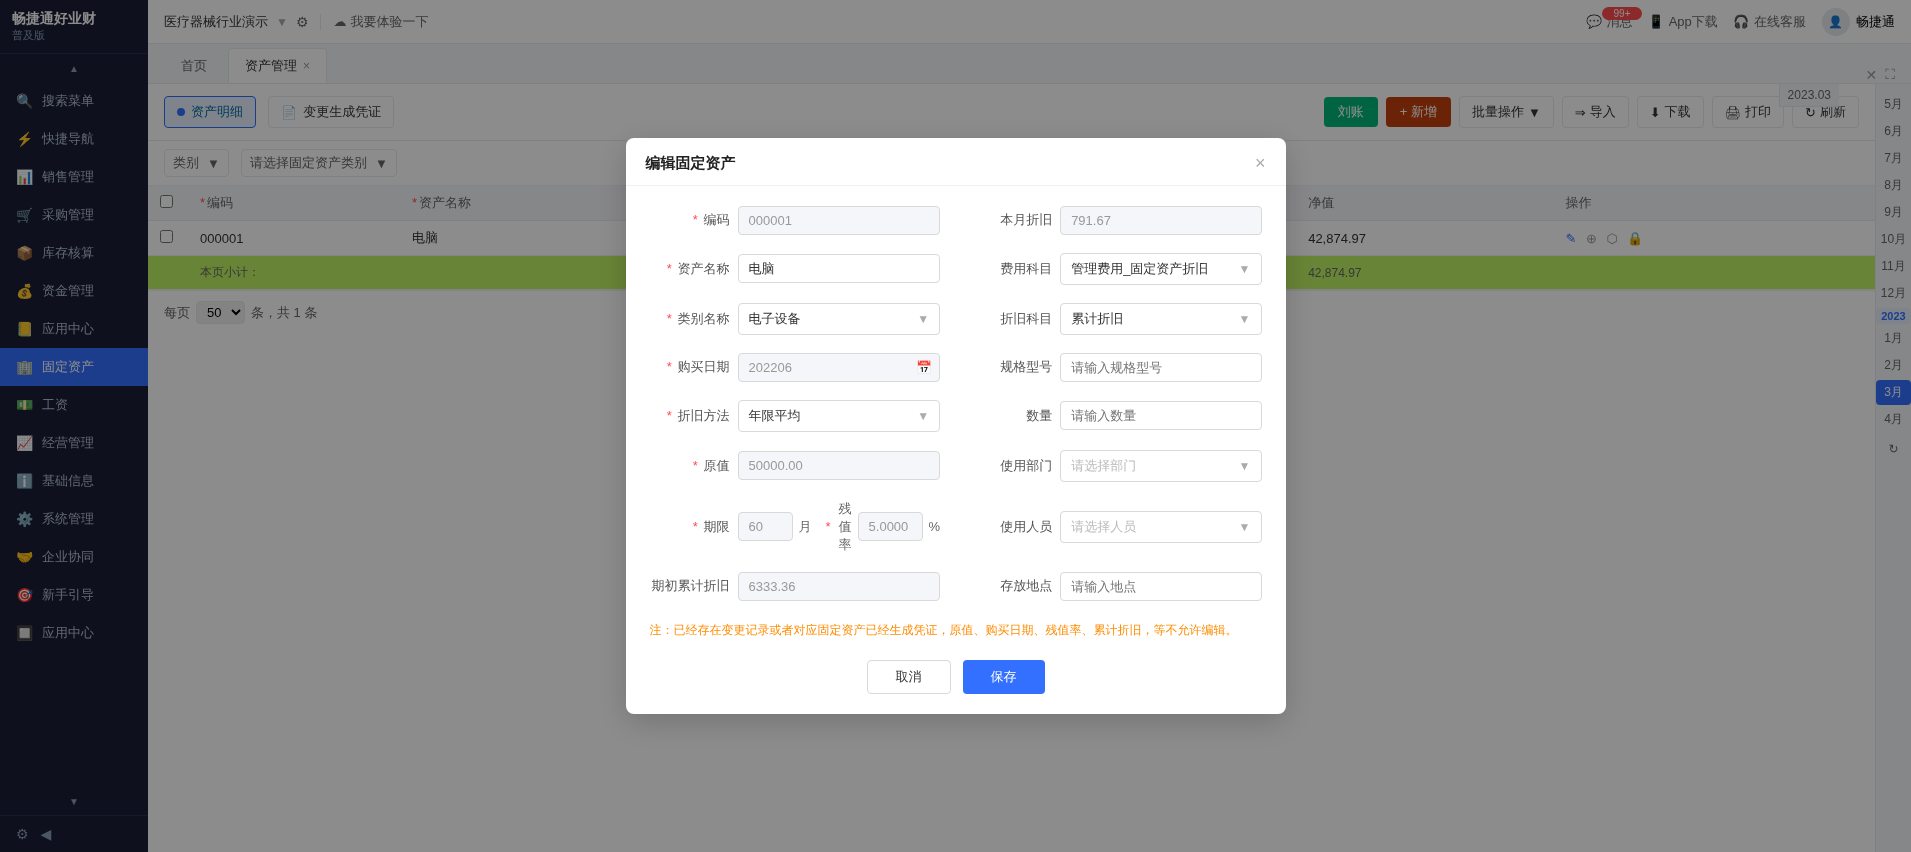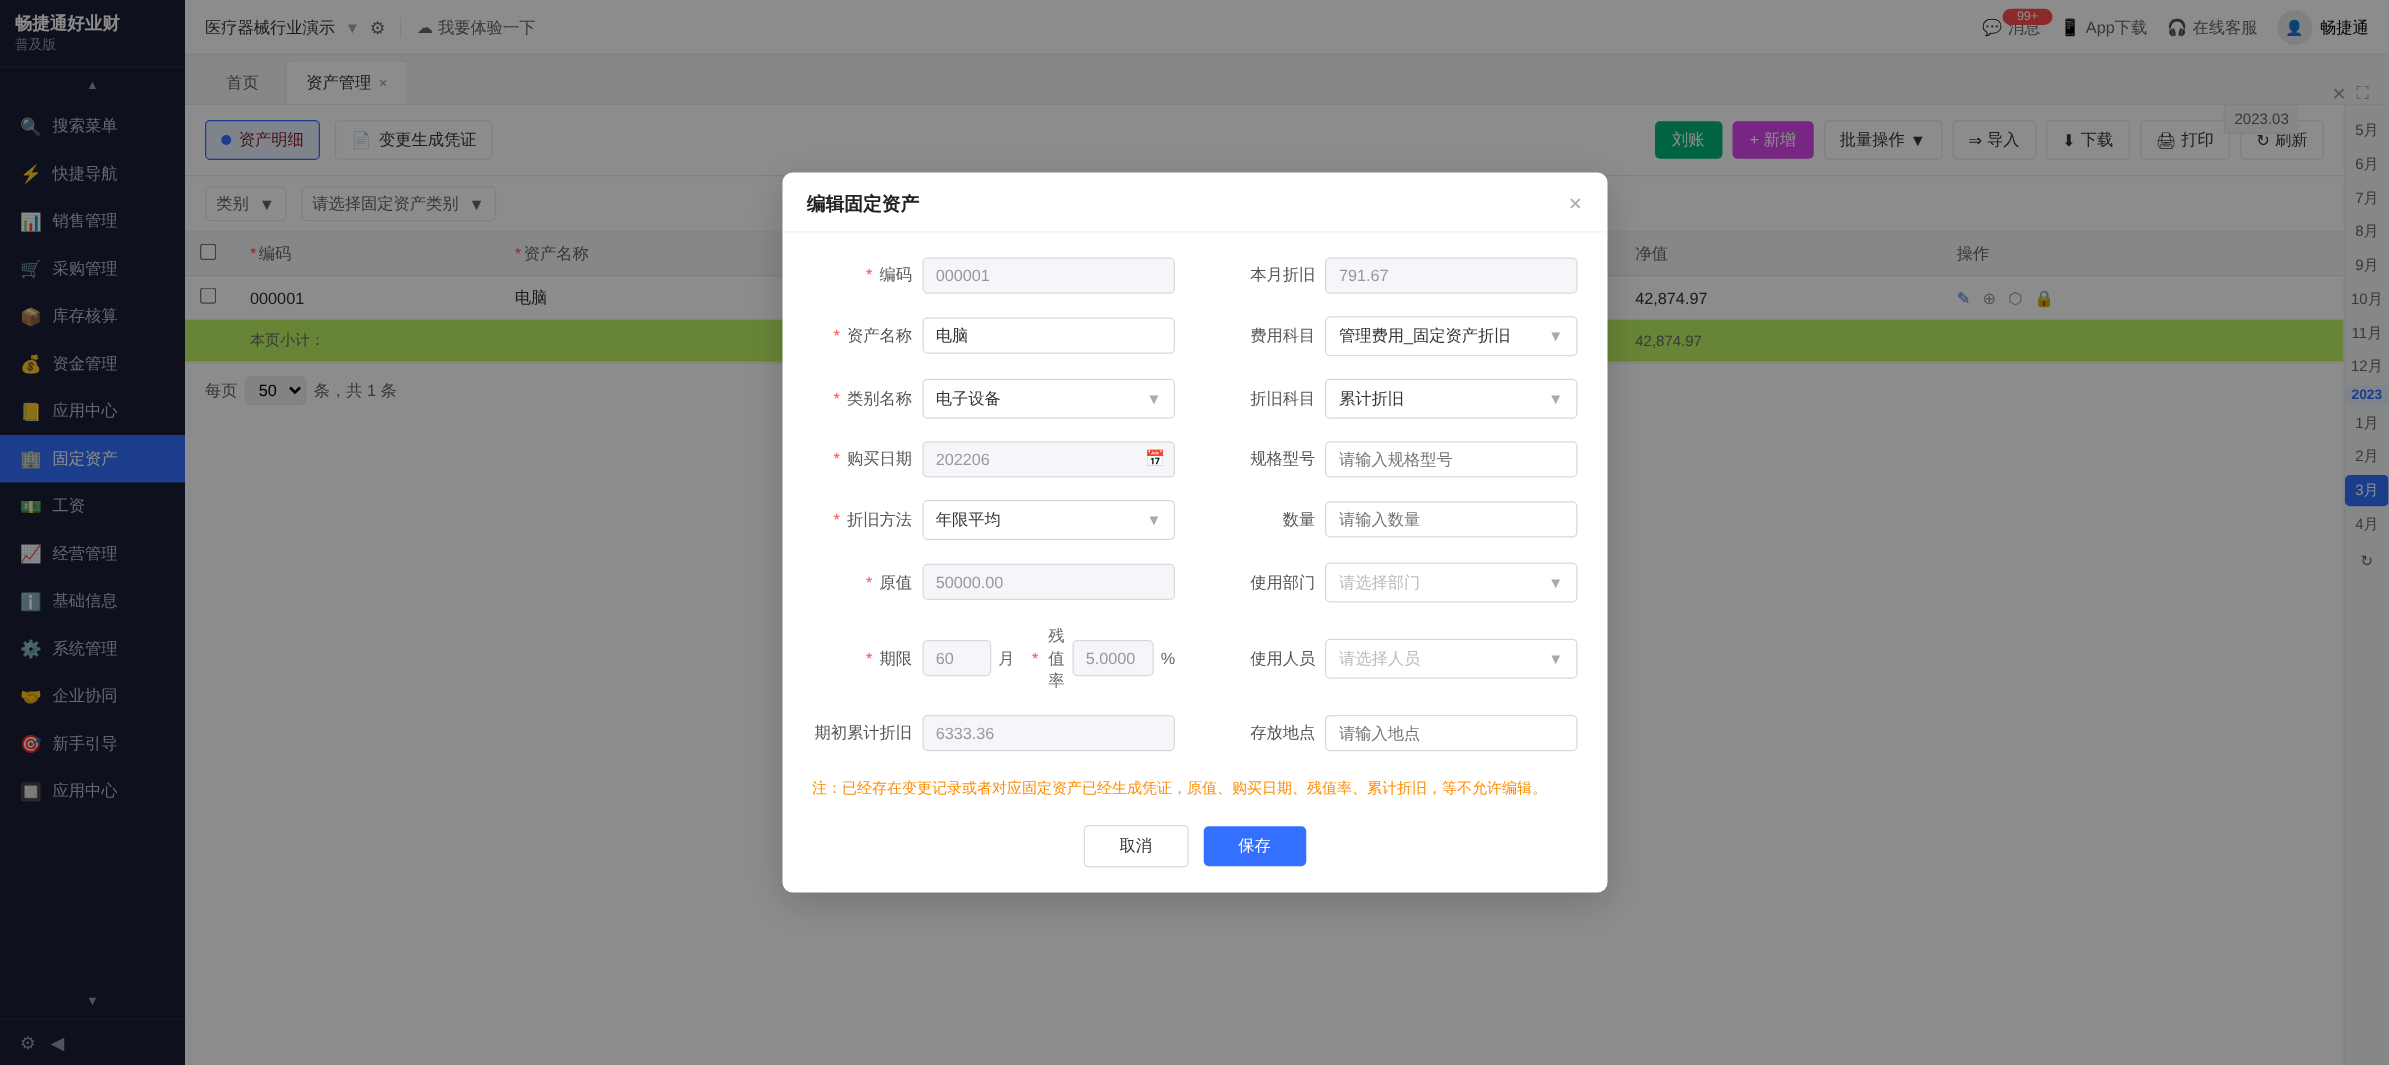--- a/index.html
+++ b/index.html
@@ -43,29 +43,29 @@
     .tab-close { font-size: 12px; color: #999; cursor: pointer; }
     .tab-window-btn { margin-left: auto; display: flex; gap: 8px; align-items: center; }
     .tab-window-btn span { font-size: 14px; color: #999; cursor: pointer; }
 
     
     .content { flex: 1; background: #fff; overflow: auto; position: relative; padding: 0; }
 
     
     .fa-toolbar { display: flex; align-items: center; padding: 12px 16px; gap: 12px; border-bottom: 1px solid #e8eaed; }
     .fa-tab-btn { display: flex; align-items: center; gap: 6px; padding: 6px 12px; font-size: 13px; border: 1px solid #e8eaed; border-radius: 4px; cursor: pointer; background: #fff; color: #333; }
-    .fa-tab-btn.active { background: #e8f0ff; border-color: #3370ff; color: #7f1d1d; }
+    .fa-tab-btn.active { background: #e8f0ff; border-color: #3370ff; color: #0369a1; }
     .fa-tab-btn .dot { width: 8px; height: 8px; border-radius: 50%; background: #3370ff; }
 
     .fa-filter-row { display: flex; align-items: center; padding: 8px 16px; gap: 12px; border-bottom: 1px solid #f0f0f0; }
     .filter-select { display: flex; align-items: center; gap: 4px; border: 1px solid #e8eaed; border-radius: 4px; padding: 4px 8px; font-size: 13px; color: #666; cursor: pointer; background: #fff; }
 
     
     .fa-right-toolbar { margin-left: auto; display: flex; align-items: center; gap: 8px; }
-    .btn-blue { background: #d946ef; color: #fff; border: none; border-radius: 4px; padding: 6px 14px; font-size: 13px; cursor: pointer; }
+    .btn-blue { background: #c2410c; color: #fff; border: none; border-radius: 4px; padding: 6px 14px; font-size: 13px; cursor: pointer; }
     .btn-outline { background: #fff; color: #333; border: 1px solid #e8eaed; border-radius: 4px; padding: 6px 12px; font-size: 13px; cursor: pointer; display: flex; align-items: center; gap: 4px; }
     .btn-green { background: #00b578; color: #fff; border: none; border-radius: 4px; padding: 6px 14px; font-size: 13px; cursor: pointer; }
 
     
     .fa-table { width: 100%; border-collapse: collapse; font-size: 13px; }
     .fa-table th { background: #f5f6fa; padding: 8px 12px; text-align: left; color: #666; border-bottom: 1px solid #e8eaed; font-weight: normal; white-space: nowrap; }
     .fa-table td { padding: 8px 12px; border-bottom: 1px solid #f0f0f0; color: #333; white-space: nowrap; }
     .required-star { color: #ff4d4f; margin-right: 2px; }
     .subtotal-row td { background: #bef264; color: #666; font-size: 12px; }
 
@@ -76,21 +76,21 @@
 
     
     .overlay { position: fixed; top: 0; left: 0; width: 100%; height: 100%; background: rgba(0,0,0,0.45); z-index: 100; display: flex; align-items: center; justify-content: center; }
 
     
     .dialog { background: #fff; border-radius: 8px; width: 660px; box-shadow: 0 8px 32px rgba(0,0,0,0.18); position: relative; }
     .dialog-header { padding: 16px 20px 12px; border-bottom: 1px solid #f0f0f0; display: flex; align-items: center; justify-content: space-between; }
     .dialog-title { font-size: 15px; font-weight: 600; color: #222; }
     .dialog-close { font-size: 18px; color: #aaa; cursor: pointer; line-height: 1; }
     .dialog-body { padding: 20px 24px; }
-    .dialog-footer { padding: 12px 20px 20px; display: flex; justify-content: center; gap: 12px; align-items: center; }
+    .dialog-footer { padding: 12px 20px 20px; display: flex; justify-content: center; gap: 12px; }
 
     
     .form-grid { display: grid; grid-template-columns: 1fr 1fr; gap: 18px 32px; }
     .form-item { display: flex; align-items: center; gap: 8px; }
     .form-label { width: 80px; text-align: right; color: #555; font-size: 13px; flex-shrink: 0; white-space: nowrap; }
     .form-required { color: #ff4d4f; margin-right: 2px; }
     .form-input { flex: 1; border: 1px solid #d9d9d9; border-radius: 4px; padding: 6px 10px; font-size: 13px; color: #333; outline: none; background: #fff; }
     .form-input.readonly { background: #f5f6fa; color: #999; }
     .form-select { flex: 1; border: 1px solid #d9d9d9; border-radius: 4px; padding: 6px 10px; font-size: 13px; color: #333; background: #fff; display: flex; align-items: center; justify-content: space-between; cursor: pointer; }
     .form-select .arrow { color: #aaa; font-size: 12px; }

